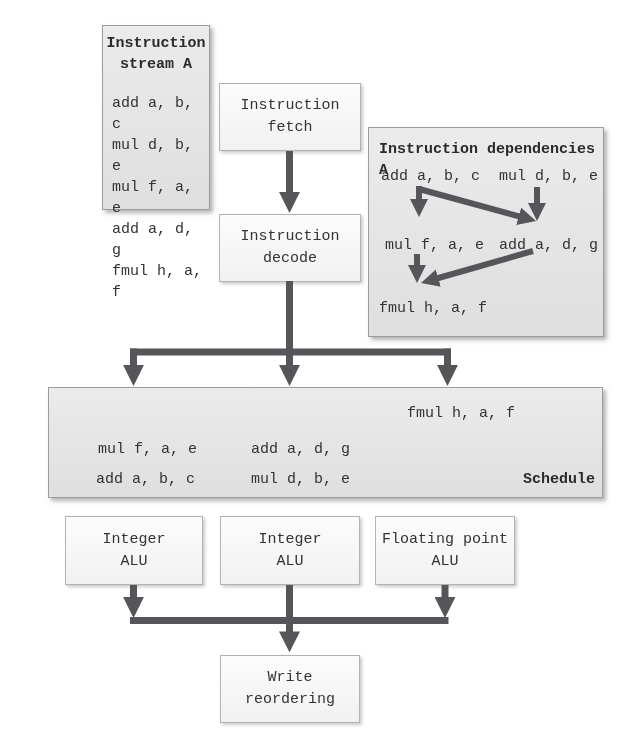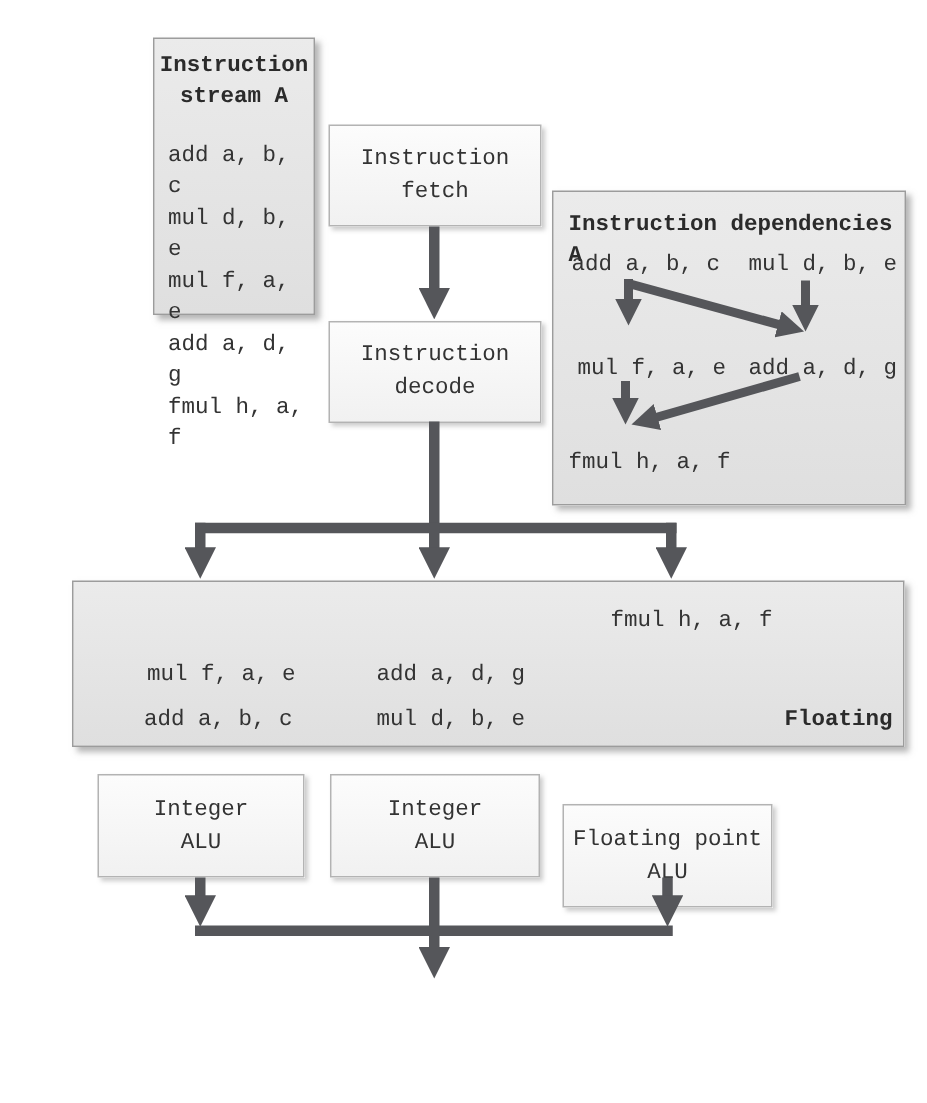--- a/index.html
+++ b/index.html
@@ -32,21 +32,21 @@
   
   #stream-box{left:102px;top:25px;width:108px;height:185px;}
   #stream-box .panel-title{padding-top:7px;text-align:center;}
   .stream-list{margin-top:18px;padding-left:9px;line-height:21px;}
 
   
   #fetch-box{left:219px;top:83px;width:142px;height:68px;}
   #decode-box{left:219px;top:214px;width:142px;height:68px;}
   #alu1-box{left:65px;top:516px;width:138px;height:69px;}
   #alu2-box{left:220px;top:516px;width:140px;height:69px;}
-  #alu3-box{left:375px;top:516px;width:140px;height:69px;margin-top:20px;}
+  #alu3-box{left:375px;top:516px;width:140px;height:69px;}
   #write-box{left:220px;top:655px;width:140px;height:68px;}
 
   
   #deps-box{left:368px;top:127px;width:236px;height:210px;}
   #deps-box .panel-title{position:absolute;left:10px;top:11px;}
   .dep-node{position:absolute;font-size:15px;white-space:nowrap;}
 
   
   #schedule-box{left:48px;top:387px;width:555px;height:111px;}
   .sched-item{position:absolute;font-size:15px;white-space:nowrap;}
@@ -89,36 +89,40 @@
     <span class="dep-node" style="left:130px;top:109px">add a, d, g</span>
     <span class="dep-node" style="left:10px;top:172px">fmul h, a, f</span>
   </div>
 
   <div class="panel" id="schedule-box">
     <span class="sched-item" style="left:49px;top:53px">mul f, a, e</span>
     <span class="sched-item" style="left:47px;top:83px">add a, b, c</span>
     <span class="sched-item" style="left:202px;top:53px">add a, d, g</span>
     <span class="sched-item" style="left:202px;top:83px">mul d, b, e</span>
     <span class="sched-item" style="left:358px;top:17px">fmul h, a, f</span>
-    <span id="schedule-label">Floating</span>
+    <span id="schedule-label">Schedule</span>
   </div>
 
   <div class="box" id="alu1-box">
     <span class="pre">Integer
 ALU</span>
   </div>
   <div class="box" id="alu2-box">
     <span class="pre">Integer
 ALU</span>
   </div>
   <div class="box" id="alu3-box">
     <span class="pre">Floating point
 ALU</span>
   </div>
 
+  <div class="box" id="write-box">
+    <span class="pre">Write
+reordering</span>
+  </div>
 
   <svg class="arrow-layer" width="618" height="735" viewBox="0 0 618 735">
     <defs>
       <marker id="head" viewBox="0 0 10 10" refX="6" refY="5" markerWidth="3" markerHeight="3" orient="auto">
         <path d="M0,0 L10,5 L0,10 Z" fill="#55565a"></path>
       </marker>
     </defs>
     <g stroke="#55565a" stroke-width="7" fill="none">
 
       <line x1="289.5" y1="151" x2="289.5" y2="204.5" marker-end="url(#head)"></line>

